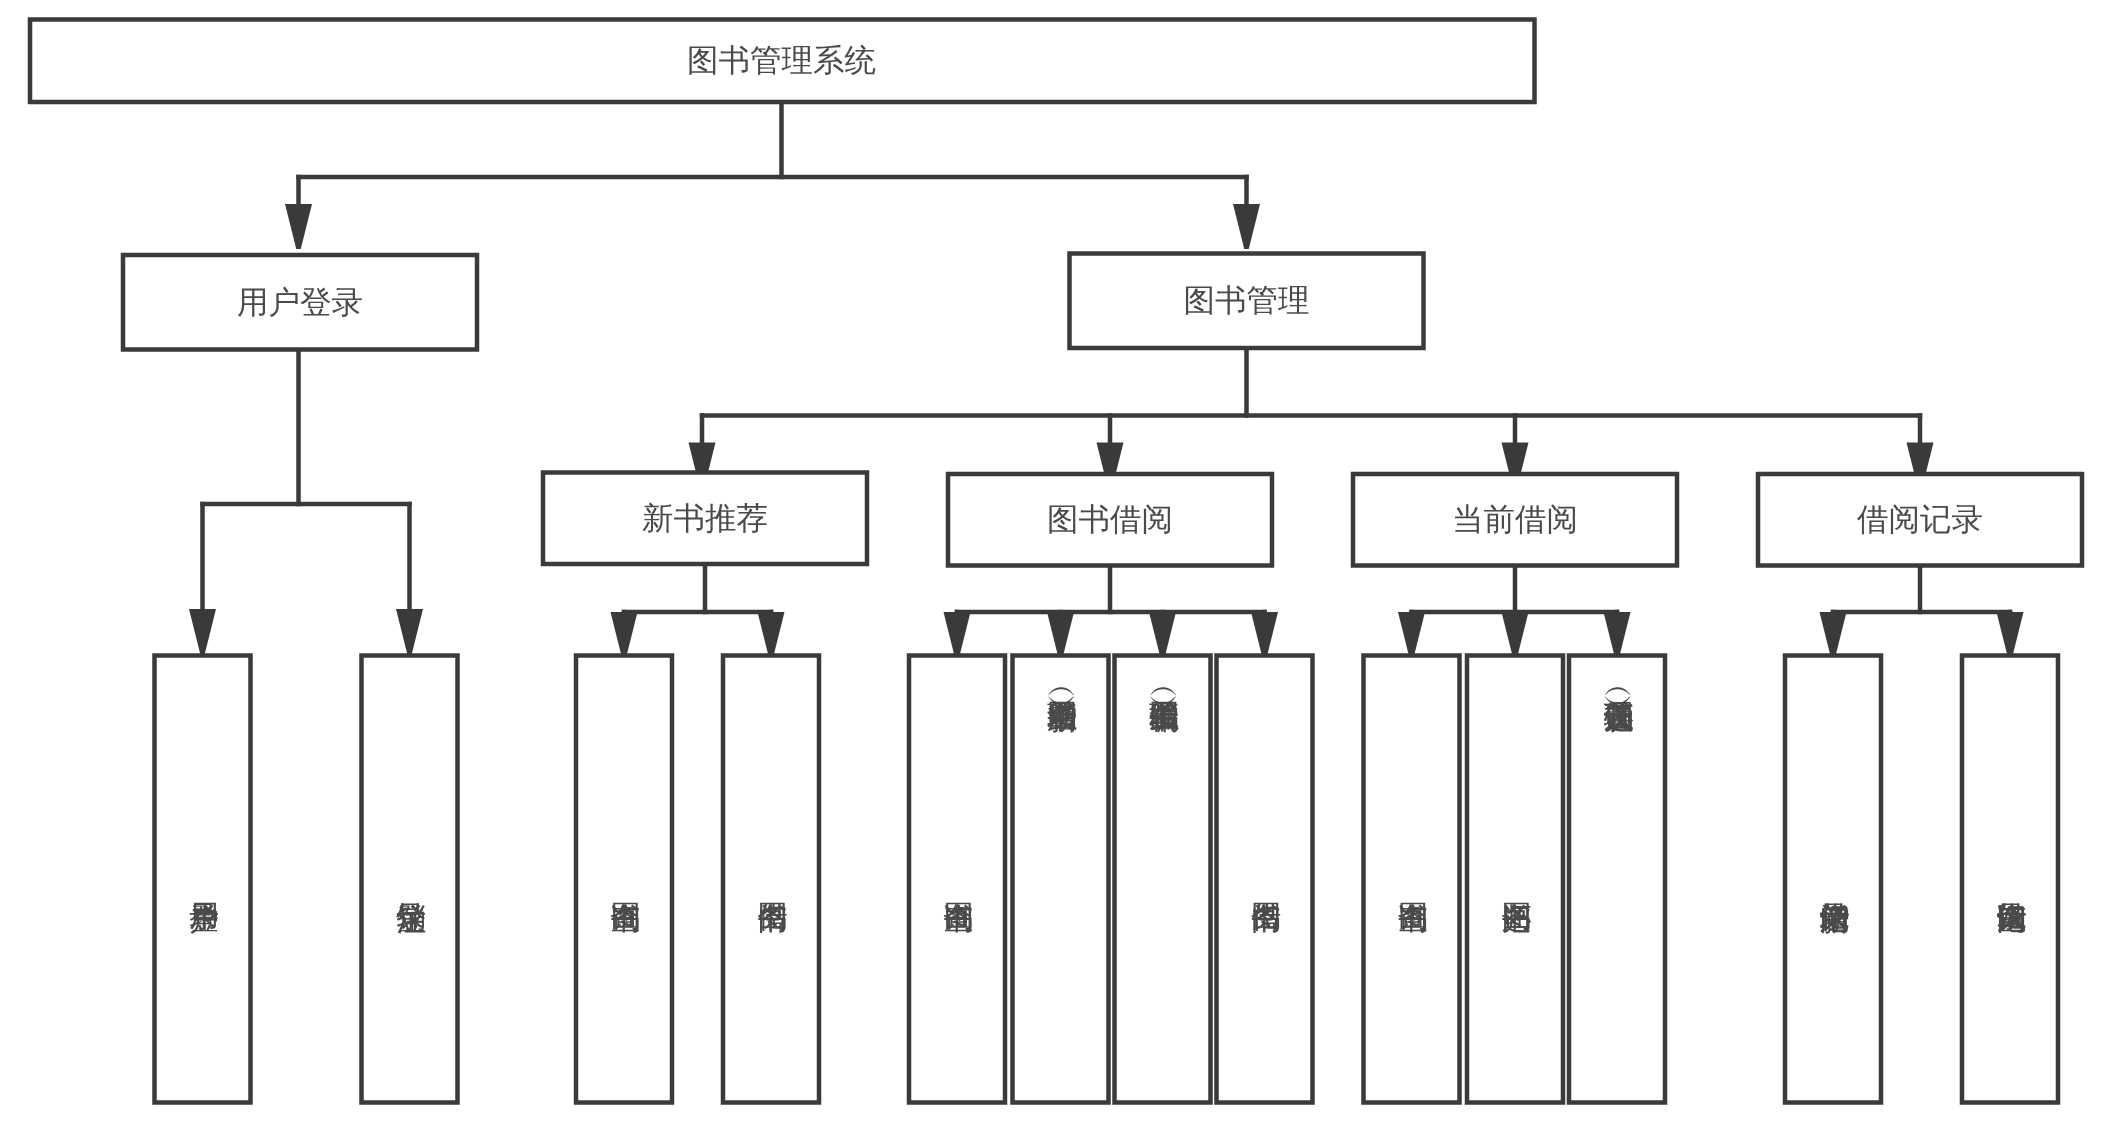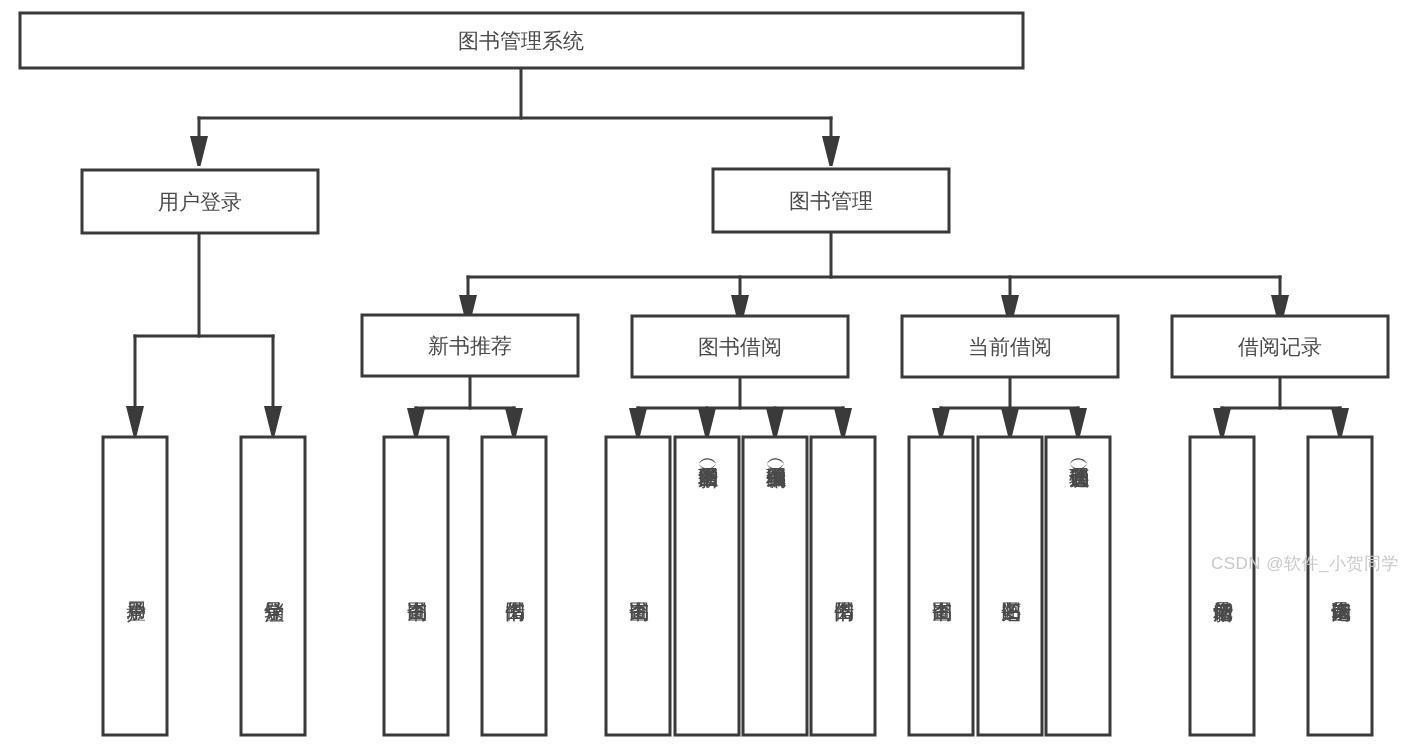--- a/index.html
+++ b/index.html
@@ -184,14 +184,13 @@
     <g>
       <rect class="node-rect" x="1190" y="437" width="64" height="298"></rect>
       <text class="node-label vertical" x="1222" y="586" writing-mode="tb">新增借阅记录</text>
     </g>
     <g>
       <rect class="node-rect" x="1308" y="437" width="64" height="298"></rect>
       <text class="node-label vertical" x="1340" y="586" writing-mode="tb">查询借阅记录</text>
     </g>
   </svg>
 
-  <div class="watermark">CSDN @软件_小贺同学</div>
 </div>
 
 </body></html>

